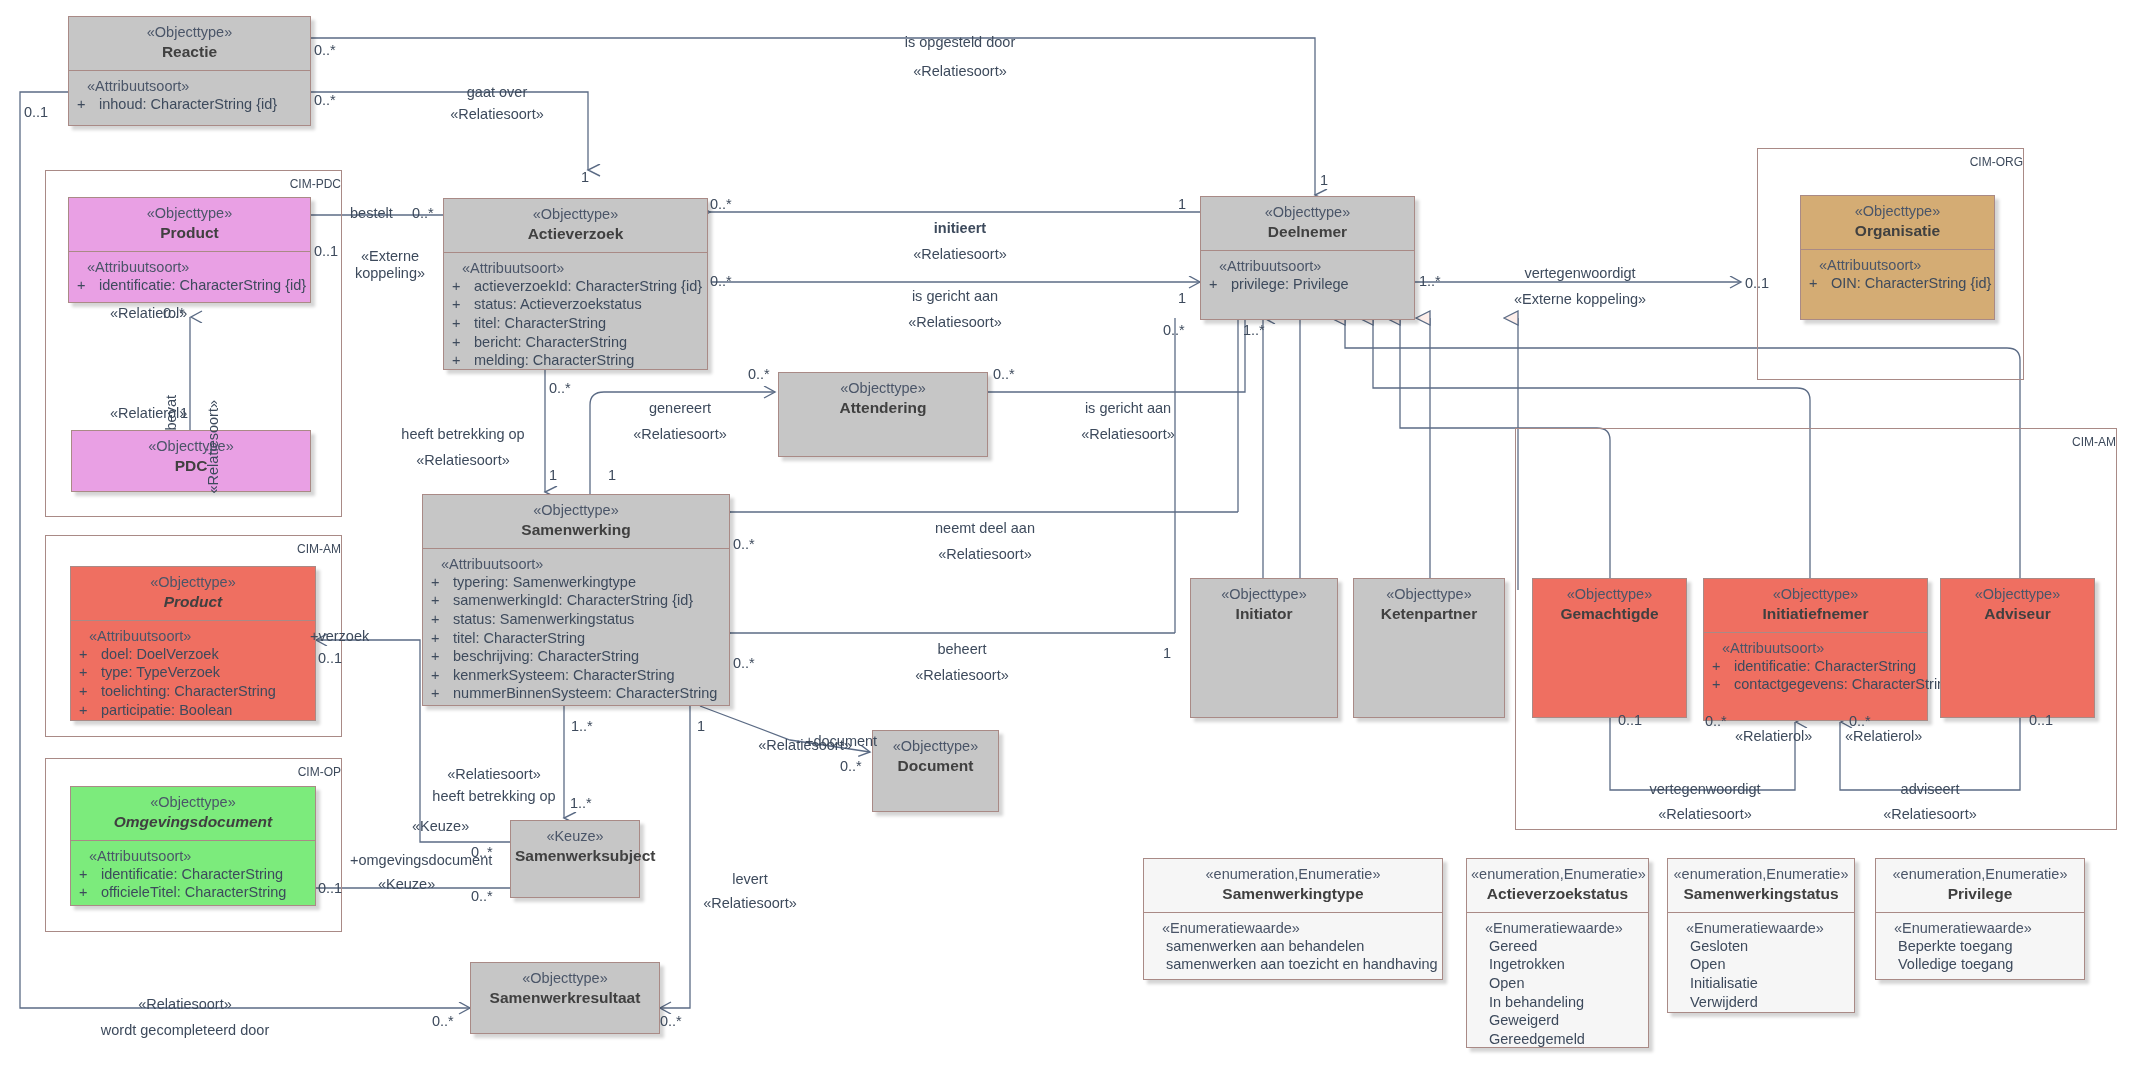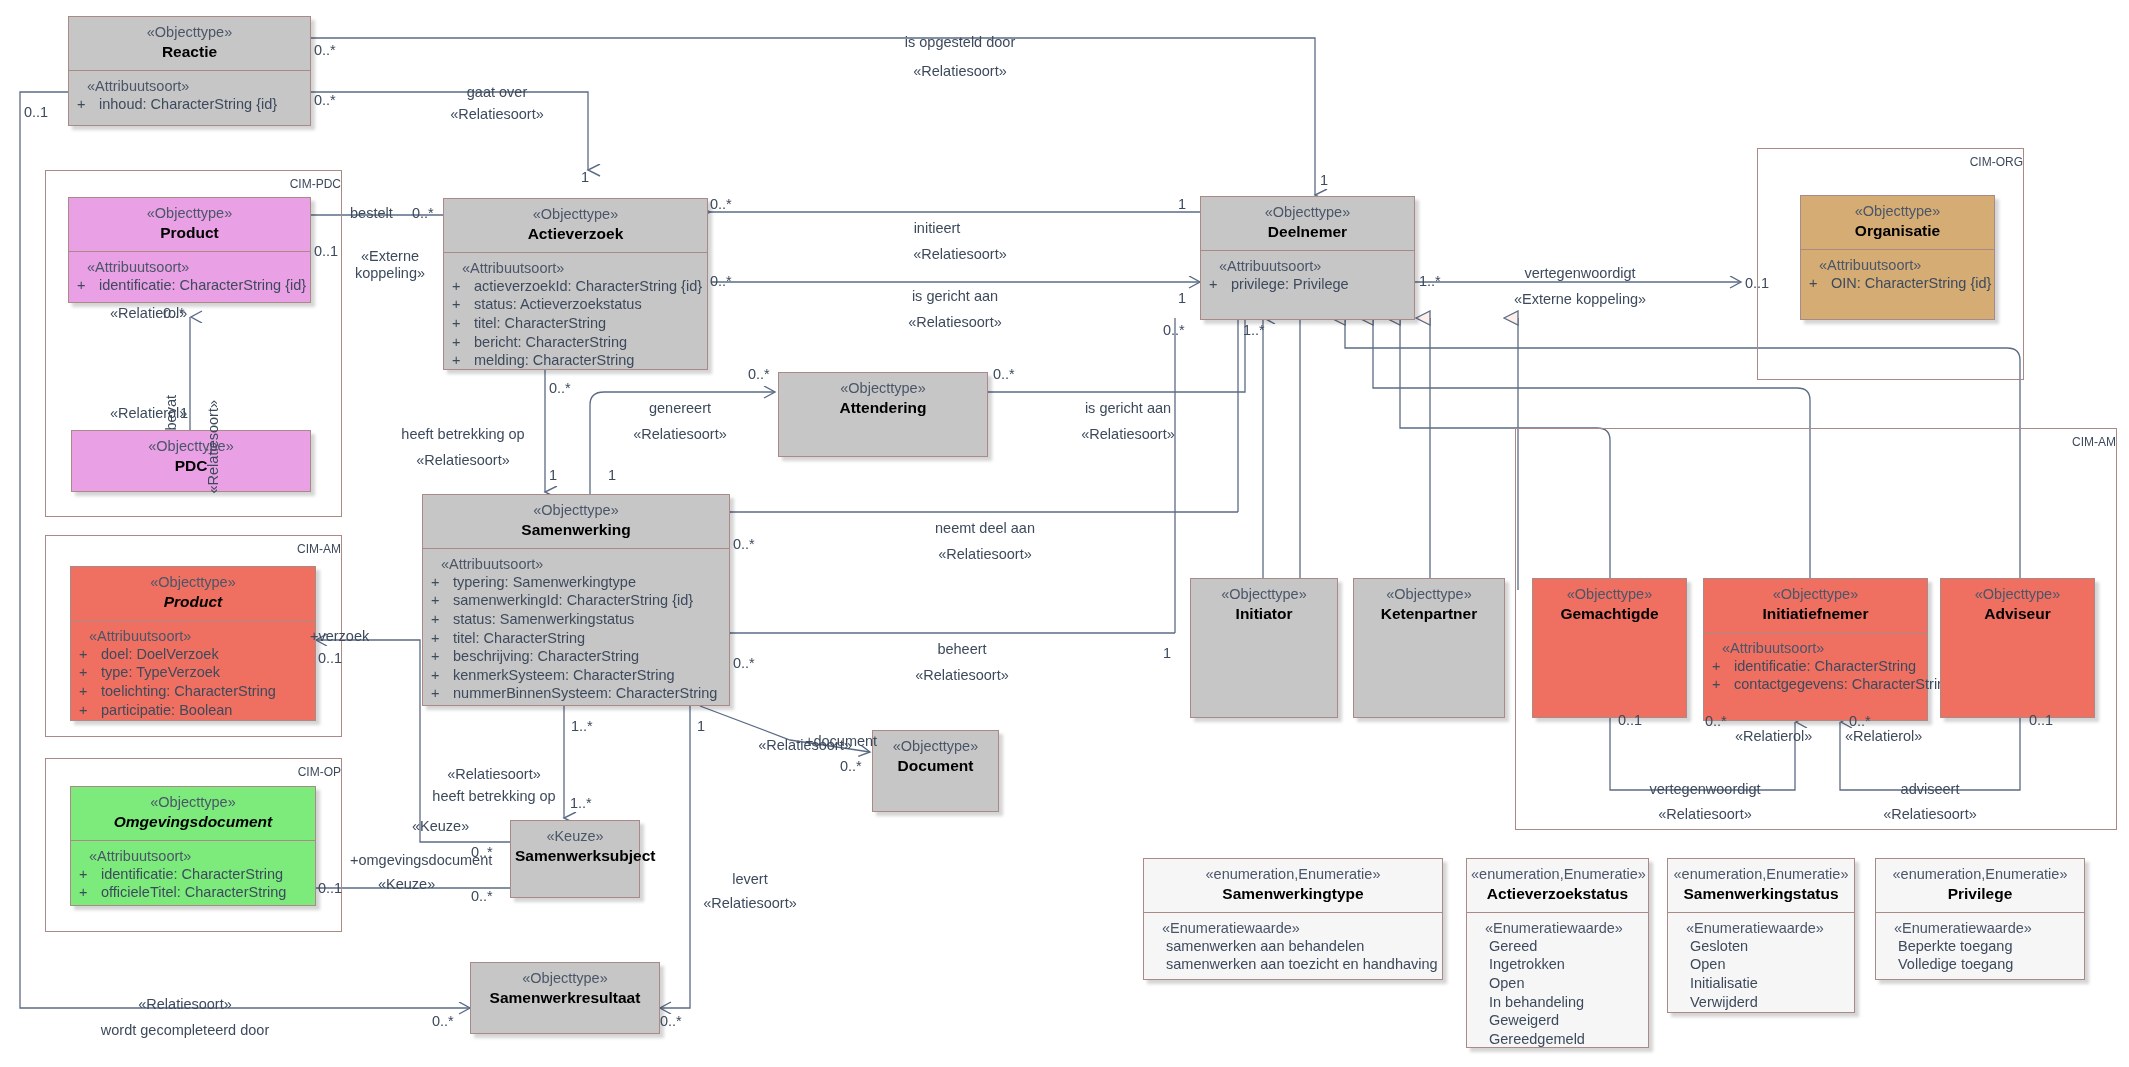--- a/index.html
+++ b/index.html
@@ -11,21 +11,21 @@
   
   .pkg{position:absolute;border:1px solid #a98a86;background:transparent;}
   .pkg-title{position:absolute;left:0;right:0;top:6px;text-align:right;
              font-size:12px;color:#3d4a5c;}
 
   
   .cls{position:absolute;border:1px solid #a98a86;box-sizing:border-box;
        box-shadow:4px 4px 3px rgba(0,0,0,0.17);}
   .cls .hdr{padding:6px 4px 7px 4px;text-align:center;line-height:1.33;}
   .cls .st{font-size:14.5px;color:#4a5568;display:block;}
-  .cls .nm{font-size:15.5px;font-weight:bold;color:#000000;display:block;}
+  .cls .nm{font-size:15.5px;font-weight:bold;color:#404040;display:block;}
   .cls .nm.italic{font-style:italic;}
   .cls .sep{border-top:1px solid #a98a86;}
   .cls .body{padding:7px 4px 8px 8px;}
   .cls .bstereo{font-size:14.5px;color:#4a5568;padding-left:10px;display:block;
                 margin-bottom:1px;}
   .cls .attr{font-size:14.5px;color:#3d4a5c;display:block;white-space:nowrap;
              line-height:1.28;}
   .cls .attr .vis{display:inline-block;width:22px;}
 
   .gray{background:#c6c6c6;}
@@ -394,21 +394,21 @@
   <div class="lbl" style="left:205px;top:400px;transform:rotate(-90deg) translate(-100%,0);transform-origin:0 0;">
     <span>«Relatiesoort»</span>
   </div>
   <div class="lbl" style="left:110px;top:305px;">
     <span>«Relatierol»</span>
   </div>
   <div class="lbl" style="left:110px;top:405px;">
     <span>«Relatierol»</span>
   </div>
 
-  <div class="lbl c" style="left:937px;top:204px;">
+  <div class="lbl c" style="left:960px;top:204px;font-weight:bold;">
     <span>initieert</span>
   </div>
   <div class="lbl c" style="left:960px;top:230px;">
     <span>«Relatiesoort»</span>
   </div>
 
   <div class="lbl c" style="left:955px;top:272px;">
     <span>is gericht aan</span>
   </div>
   <div class="lbl c" style="left:955px;top:298px;">

